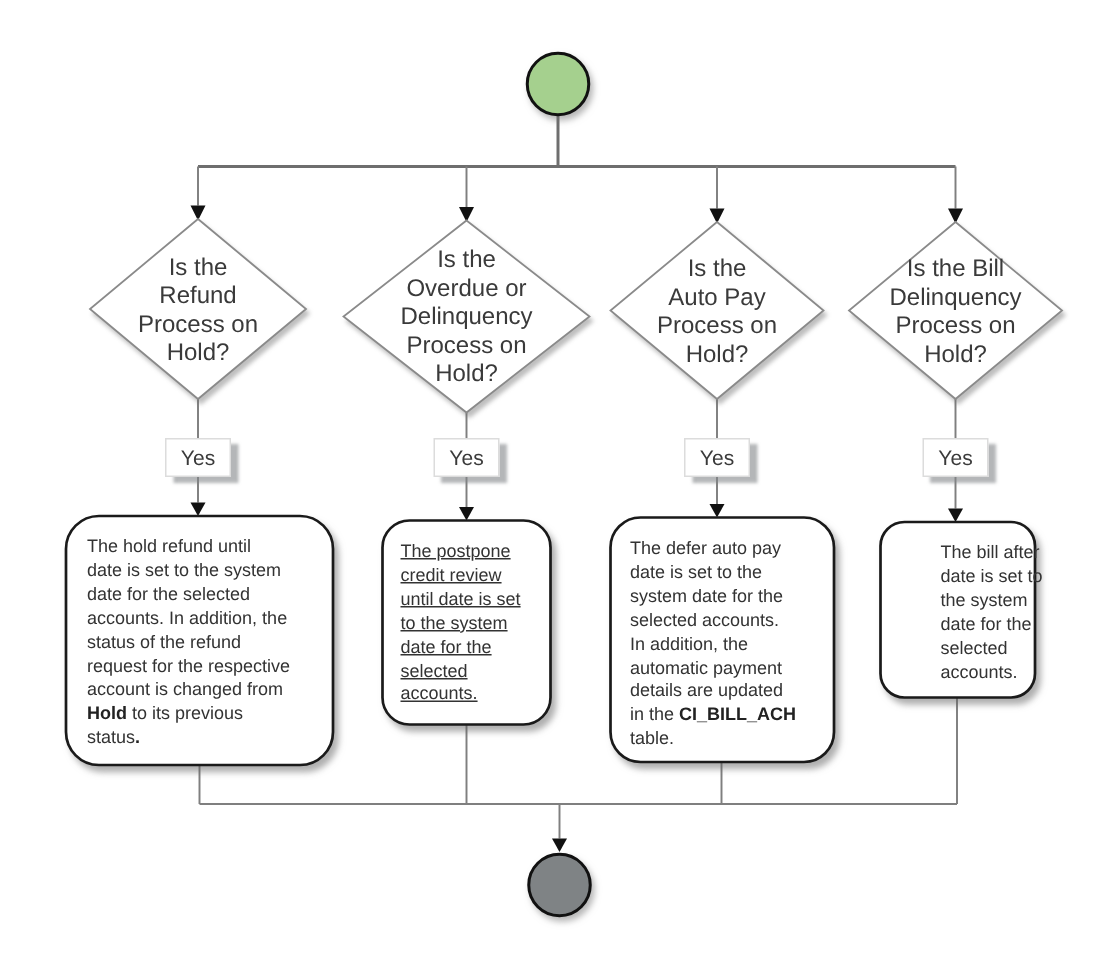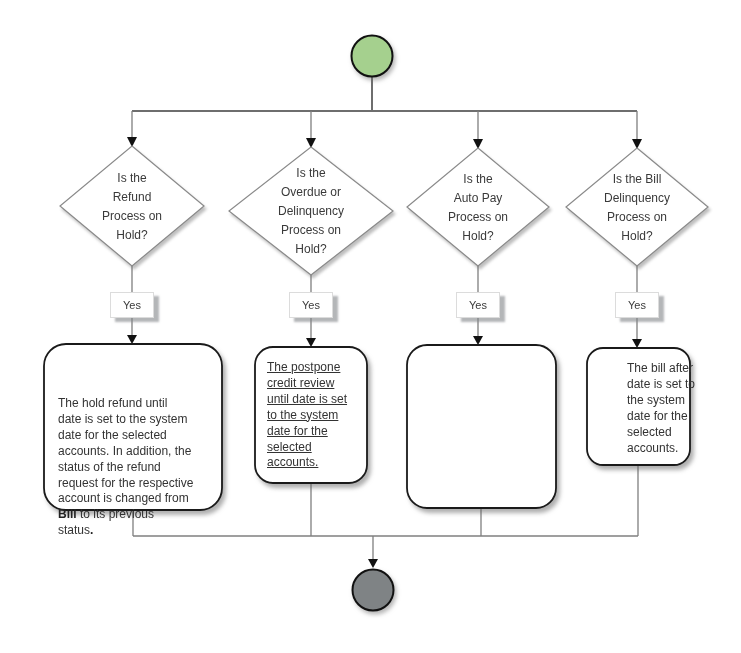--- a/index.html
+++ b/index.html
@@ -24,32 +24,32 @@
     filter:drop-shadow(3px 4px 2px rgba(95,95,95,0.5));
   }
   .terminal{
     stroke:#111111;stroke-width:2;
     filter:drop-shadow(2px 3px 2px rgba(110,110,110,0.5));
   }
   .decision-label{
     position:absolute;
     white-space:pre-line;
     text-align:center;
-    font-size:12px;
+    font-size:16px;
     line-height:19px;
     color:#3a3a3a;
   }
   .yes-label{
     position:absolute;
     width:44px;height:26px;
     background:#ffffff;
     border:1px solid #dcdcdc;
     box-shadow:5px 4px 2px rgba(130,134,136,0.6);
     display:flex;align-items:center;justify-content:center;
-    font-size:11px;color:#3a3a3a;
+    font-size:14px;color:#3a3a3a;
     box-sizing:border-box;
   }
   .box-text{
     position:absolute;
     white-space:pre-line;
     font-size:12px;
     line-height:15.9px;
     color:#333333;
   }
   .box-text b{color:#222222;}
@@ -132,36 +132,45 @@
   <div class="yes-label" style="left:289px;top:292px;">
       <span>Yes</span>
     </div>
   <div class="yes-label" style="left:456px;top:292px;">
       <span>Yes</span>
     </div>
   <div class="yes-label" style="left:615px;top:292px;">
       <span>Yes</span>
     </div>
 
-  <div class="box-text" style="left:58px;top:357px;width:164px;margin-top:39px;"><span>The hold refund until
+  <div class="box-text" style="left:58px;top:357px;width:164px;"><span>The hold refund until
 date is set to the system
 date for the selected
 accounts. In addition, the
 status of the refund
 request for the respective
 account is changed from
-</span><b>Bill</b><span> to its previous
+</span><b>Hold</b><span> to its previous
 status</span><b>.</b></div>
   <div class="box-text" style="left:267px;top:360px;width:100px;text-decoration:underline;"><span>The postpone
 credit review
 until date is set
 to the system
 date for the
 selected
 accounts.</span><b></b><span></span><b></b></div>
+  <div class="box-text" style="left:420px;top:358px;width:134px;"><span>The defer auto pay
+date is set to the
+system date for the
+selected accounts.
+In addition, the
+automatic payment
+details are updated
+in the </span><b>CI_BILL_ACH</b><span>
+table.</span><b></b></div>
   <div class="box-text" style="left:599px;top:361px;width:90px;margin-left:28px;"><span>The bill after
 date is set to
 the system
 date for the
 selected
 accounts.</span><b></b><span></span><b></b></div>
 
 </div>
 
 </body></html>

